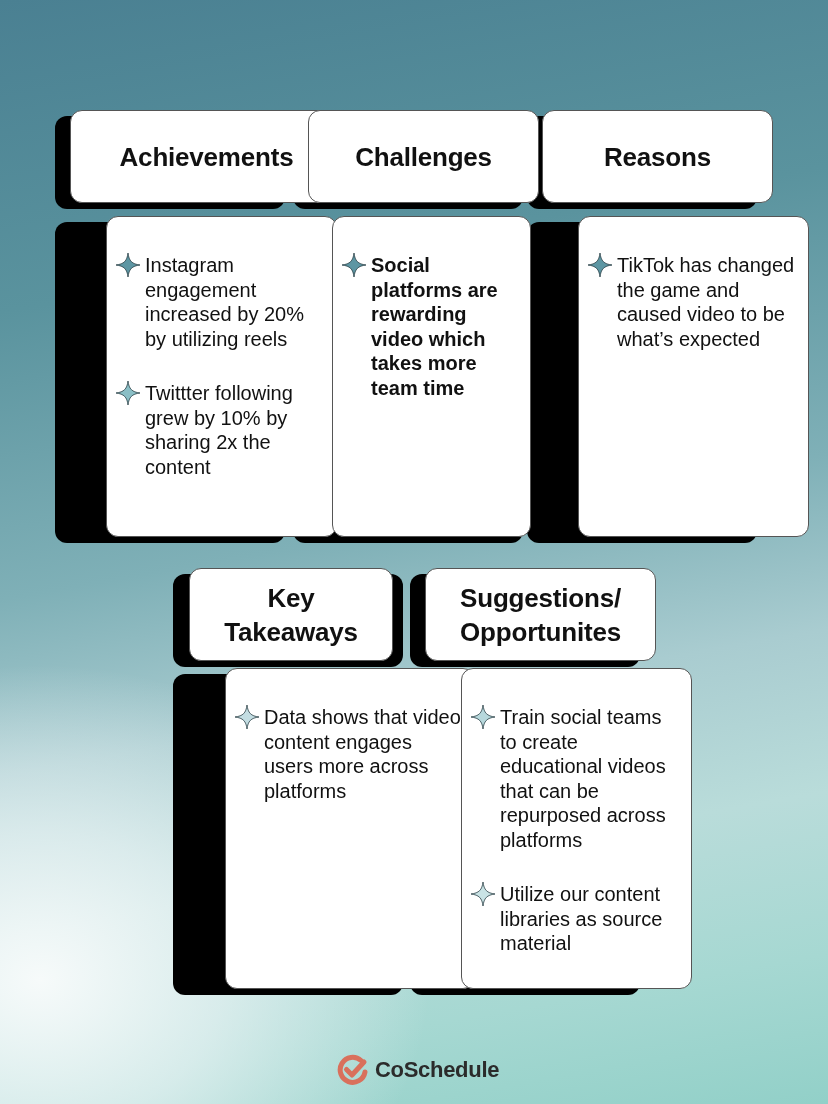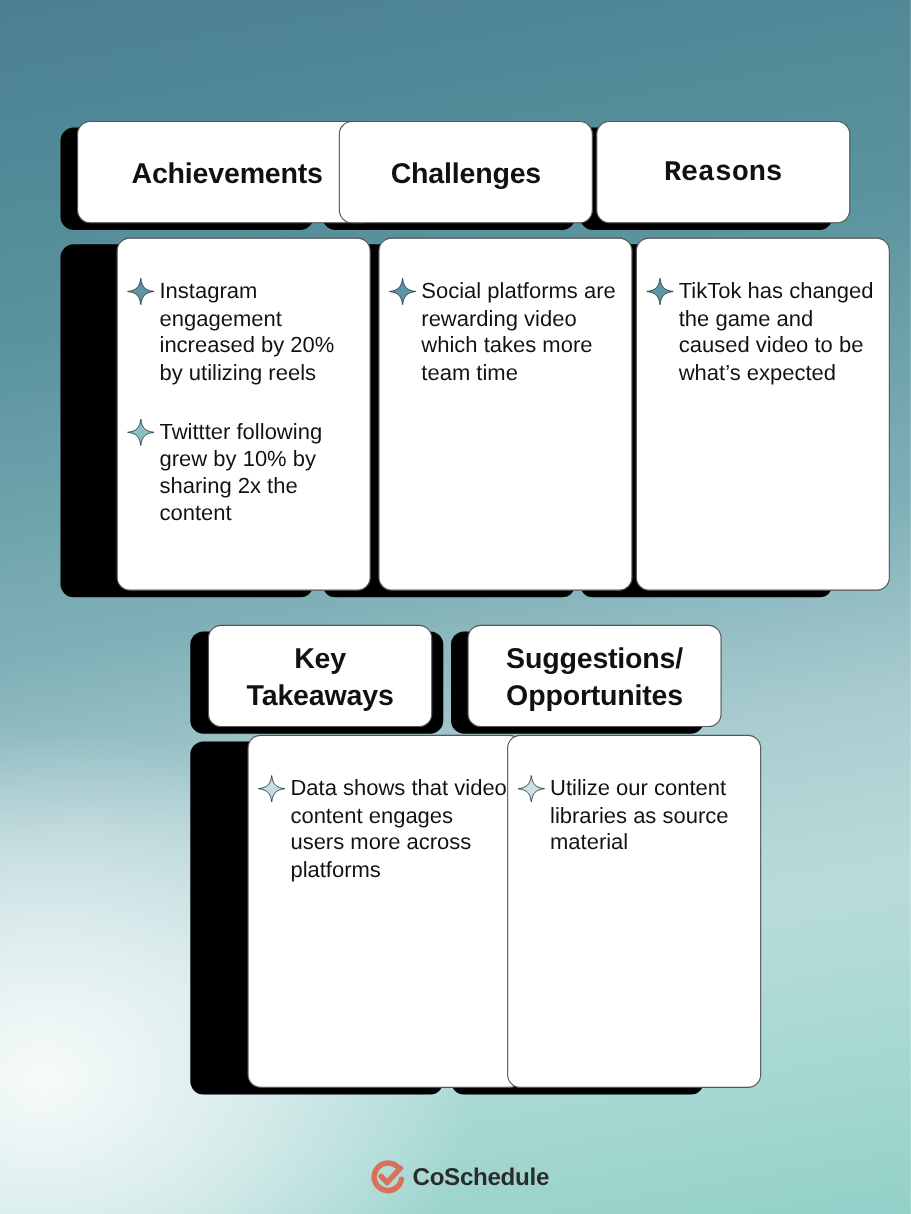--- a/index.html
+++ b/index.html
@@ -44,40 +44,40 @@
 <div class="shadow" style="left:55px; top:222px; width:230px; height:321px;"></div>
 <div class="shadow" style="left:293px; top:222px; width:230px; height:321px;"></div>
 <div class="shadow" style="left:527px; top:222px; width:230px; height:321px;"></div>
 
 <div class="card header-card" style="left:70px; top:110px; width:273px; height:93px;">
   <span class="header-title">Achievements</span>
 </div>
 <div class="card header-card" style="left:308px; top:110px; width:231px; height:93px;">
   <span class="header-title">Challenges</span>
 </div>
-<div class="card header-card" style="left:542px; top:110px; width:231px; height:93px;font-family:Liberation Mono, monospace;">
+<div class="card header-card" style="left:542px; top:110px; width:231px; height:93px;">
   <span class="header-title">Reasons</span>
 </div>
 
 <div class="card body-card" style="left:70px; top:216px; width:231px; height:321px;">
   <div class="item">
     <svg class="star" viewBox="0 0 26 26">
         <path d="M13 1 C14 9 17 12 25 13 C17 14 14 17 13 25 C12 17 9 14 1 13 C9 12 12 9 13 1 Z" fill="#5d96a3" stroke="#2a3f45" stroke-width="0.8"></path>
       </svg>
     <span class="item-text">Instagram engagement increased by 20% by utilizing reels</span>
   </div>
   <div class="item">
     <svg class="star" viewBox="0 0 26 26">
         <path d="M13 1 C14 9 17 12 25 13 C17 14 14 17 13 25 C12 17 9 14 1 13 C9 12 12 9 13 1 Z" fill="#8bbfc6" stroke="#2a3f45" stroke-width="0.8"></path>
       </svg>
     <span class="item-text">Twittter following grew by 10% by sharing 2x the content</span>
   </div>
 </div>
 
-<div class="card body-card" style="left:308px; top:216px; width:231px; height:321px;">
+<div class="card body-card" style="left:296px; top:216px; width:199px; height:321px;font-weight:bold;">
   <div class="item">
     <svg class="star" viewBox="0 0 26 26">
         <path d="M13 1 C14 9 17 12 25 13 C17 14 14 17 13 25 C12 17 9 14 1 13 C9 12 12 9 13 1 Z" fill="#5d96a3" stroke="#2a3f45" stroke-width="0.8"></path>
       </svg>
     <span class="item-text">Social platforms are rewarding video which takes more team time</span>
   </div>
 </div>
 
 <div class="card body-card" style="left:542px; top:216px; width:231px; height:321px;">
   <div class="item">
@@ -111,20 +111,26 @@
     <svg class="star" viewBox="0 0 26 26">
         <path d="M13 1 C14 9 17 12 25 13 C17 14 14 17 13 25 C12 17 9 14 1 13 C9 12 12 9 13 1 Z" fill="#c3dde2" stroke="#2a3f45" stroke-width="0.8"></path>
       </svg>
     <span class="item-text">Data shows that video content engages users more across platforms</span>
   </div>
 </div>
 
 <div class="card body-card" style="left:425px; top:668px; width:231px; height:321px;">
   <div class="item">
     <svg class="star" viewBox="0 0 26 26">
+        <path d="M13 1 C14 9 17 12 25 13 C17 14 14 17 13 25 C12 17 9 14 1 13 C9 12 12 9 13 1 Z" fill="#b7d8dc" stroke="#2a3f45" stroke-width="0.8"></path>
+      </svg>
+    <span class="item-text">Train social teams to create educational videos that can be repurposed across platforms</span>
+  </div>
+  <div class="item">
+    <svg class="star" viewBox="0 0 26 26">
         <path d="M13 1 C14 9 17 12 25 13 C17 14 14 17 13 25 C12 17 9 14 1 13 C9 12 12 9 13 1 Z" fill="#c9e3e5" stroke="#2a3f45" stroke-width="0.8"></path>
       </svg>
     <span class="item-text">Utilize our content libraries as source material</span>
   </div>
 </div>
 
 <div class="logo">
   <svg width="32" height="32" viewBox="0 0 32 32">
     <path d="M24 6.5 A12.5 12.5 0 1 0 28 18" fill="none" stroke="#d9705c" stroke-width="5" stroke-linecap="round"></path>
     <path d="M9.5 15.5 L15 21 L27 8" fill="none" stroke="#d9705c" stroke-width="5" stroke-linecap="round" stroke-linejoin="round"></path>

